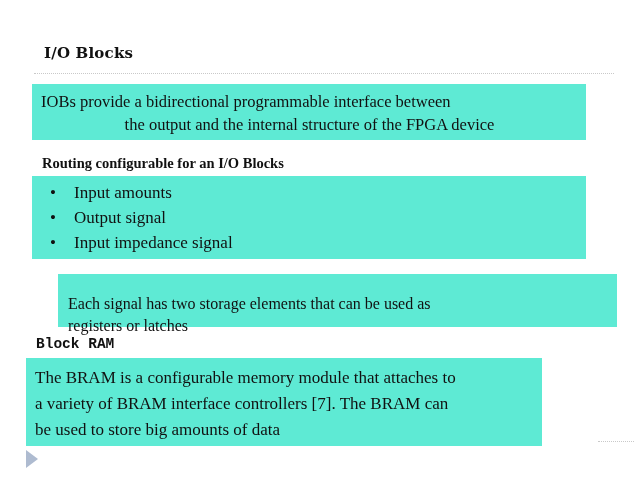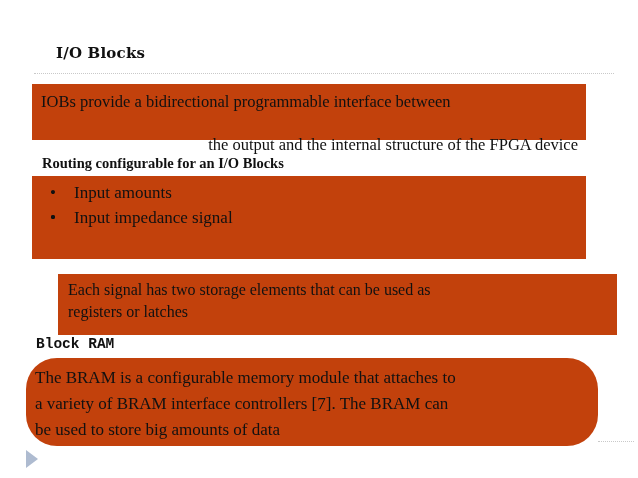--- a/index.html
+++ b/index.html
@@ -24,36 +24,35 @@
   .slide-title {
     position: absolute;
     left: 44px;
     top: 44px;
     font-family: "DejaVu Serif", "Liberation Serif", serif;
     font-weight: bold;
     font-size: 15px;
     color: #111111;
     letter-spacing: 0.2px;
     white-space: nowrap;
-    margin-left: 12px;
   }
 
   .title-rule {
     position: absolute;
     left: 34px;
     top: 73px;
     width: 580px;
     height: 0px;
     border-top: 1px dotted #c9c9c9;
   }
 
   
   .blue-box {
     position: absolute;
-    background: #c2410c;
+    background: #5eead4;
     color: #111111;
     box-sizing: border-box;
   }
 
   .para {
     font-family: "Liberation Serif", "DejaVu Serif", serif;
     font-size: 16.5px;
     line-height: 23px;
     text-align: justify;
     text-justify: inter-word;
@@ -61,21 +60,21 @@
 
   
   #box-iob {
     left: 32px;
     top: 84px;
     width: 554px;
     height: 56px;
     padding: 6px 8px 6px 9px;
   }
   #box-iob .para { text-align: justify; }
-  #box-iob .para .lastline { text-align: right; margin-top: 20px; }
+  #box-iob .para .lastline { text-align: center; }
 
   
   .sub-heading {
     position: absolute;
     font-family: "Liberation Serif", "DejaVu Serif", serif;
     font-weight: bold;
     font-size: 14.5px;
     color: #111111;
     white-space: nowrap;
   }
@@ -116,33 +115,32 @@
     top: 0;
     font-size: 17px;
     line-height: 25px;
   }
 
   
   #box-each {
     left: 58px;
     top: 274px;
     width: 559px;
-    height: 61px;
-    padding: 5px 9px 5px 10px;
+    height: 53px;
+    padding: 19px 9px 5px 10px;
   }
   #box-each .para { font-size: 16px; line-height: 22px; }
 
   
   #box-bram {
     left: 26px;
     top: 358px;
-    width: 572px;
+    width: 516px;
     height: 88px;
     padding: 7px 8px 6px 9px;
-    border-radius: 31px;
   }
   #box-bram .para { font-size: 17px; line-height: 26px; }
 
   
   .dot-trail {
     position: absolute;
     left: 598px;
     top: 441px;
     width: 36px;
     height: 0;
@@ -182,20 +180,21 @@
   <div class="sub-heading" id="head-routing">Routing configurable for an I/O Blocks</div>
 
   <div class="blue-box" id="box-bullets">
     <ul class="bullets">
       <li>
         <span class="bullet-dot">•</span>
         <span>Input amounts</span>
       </li>
       <li>
         <span class="bullet-dot">•</span>
+        <span>Output signal</span>
       </li>
       <li>
         <span class="bullet-dot">•</span>
         <span>Input impedance signal</span>
       </li>
     </ul>
   </div>
 
   <div class="blue-box" id="box-each">
     <div class="para">

